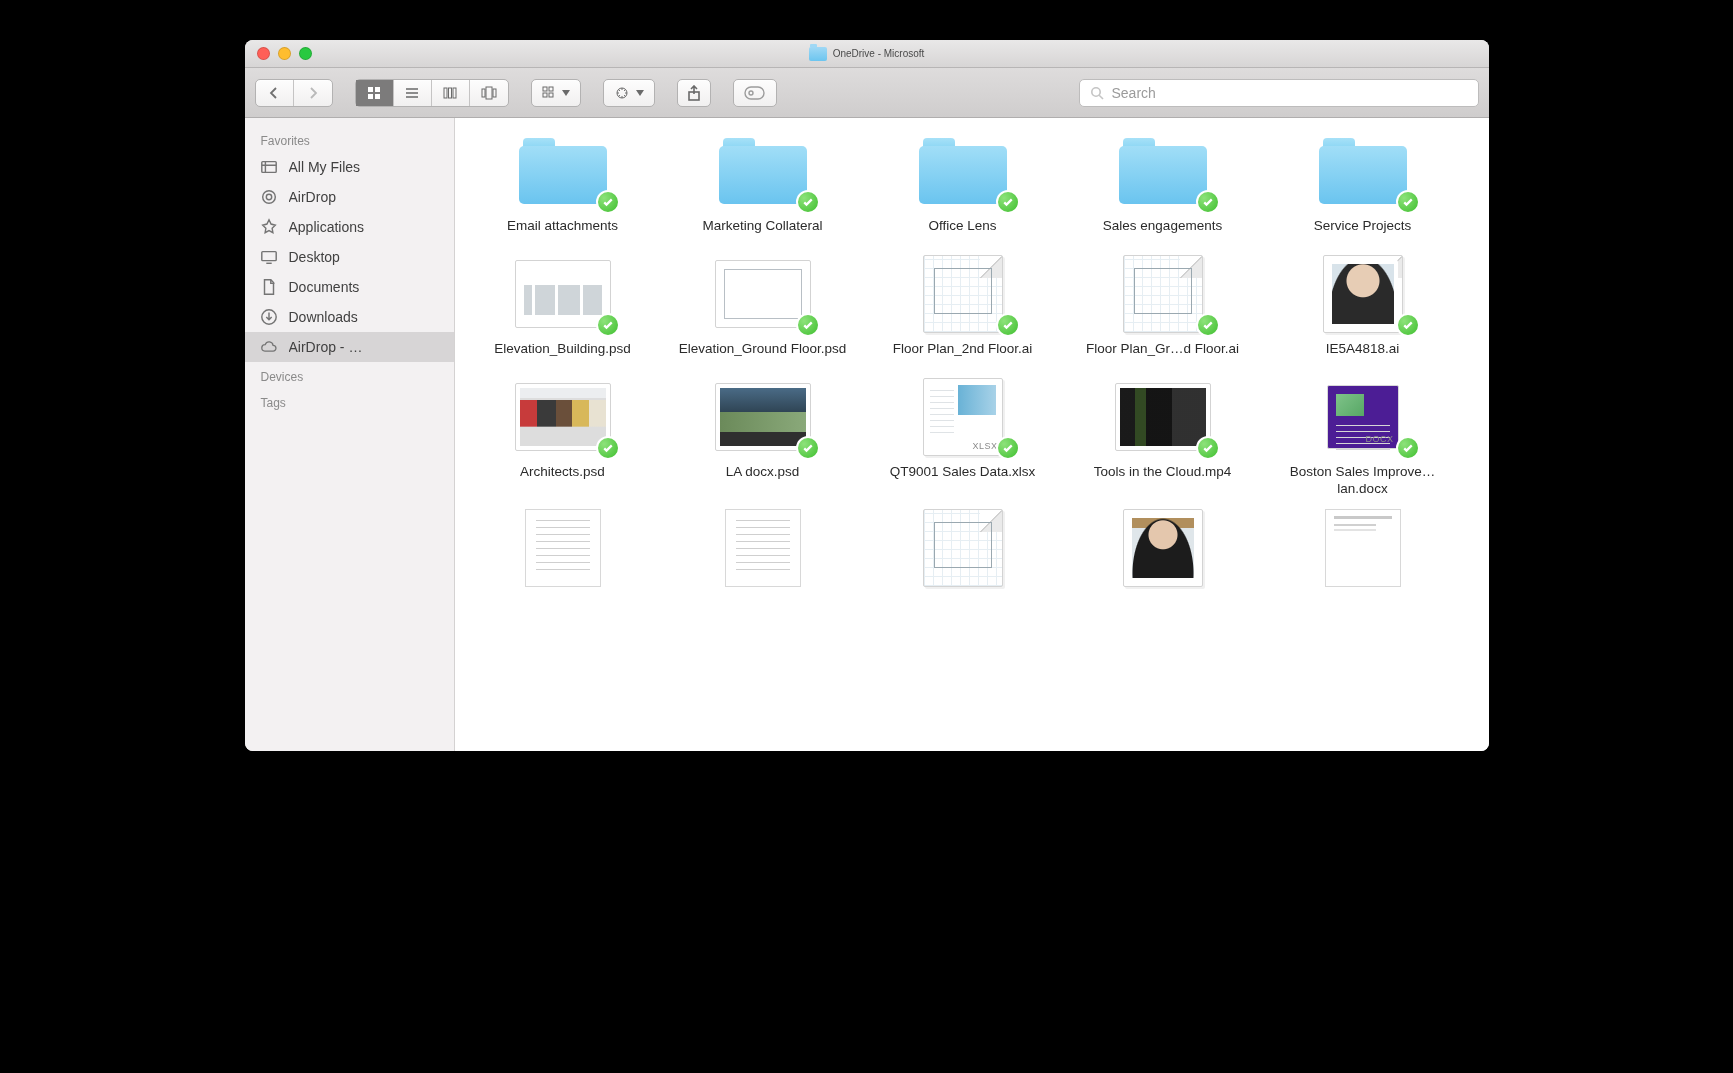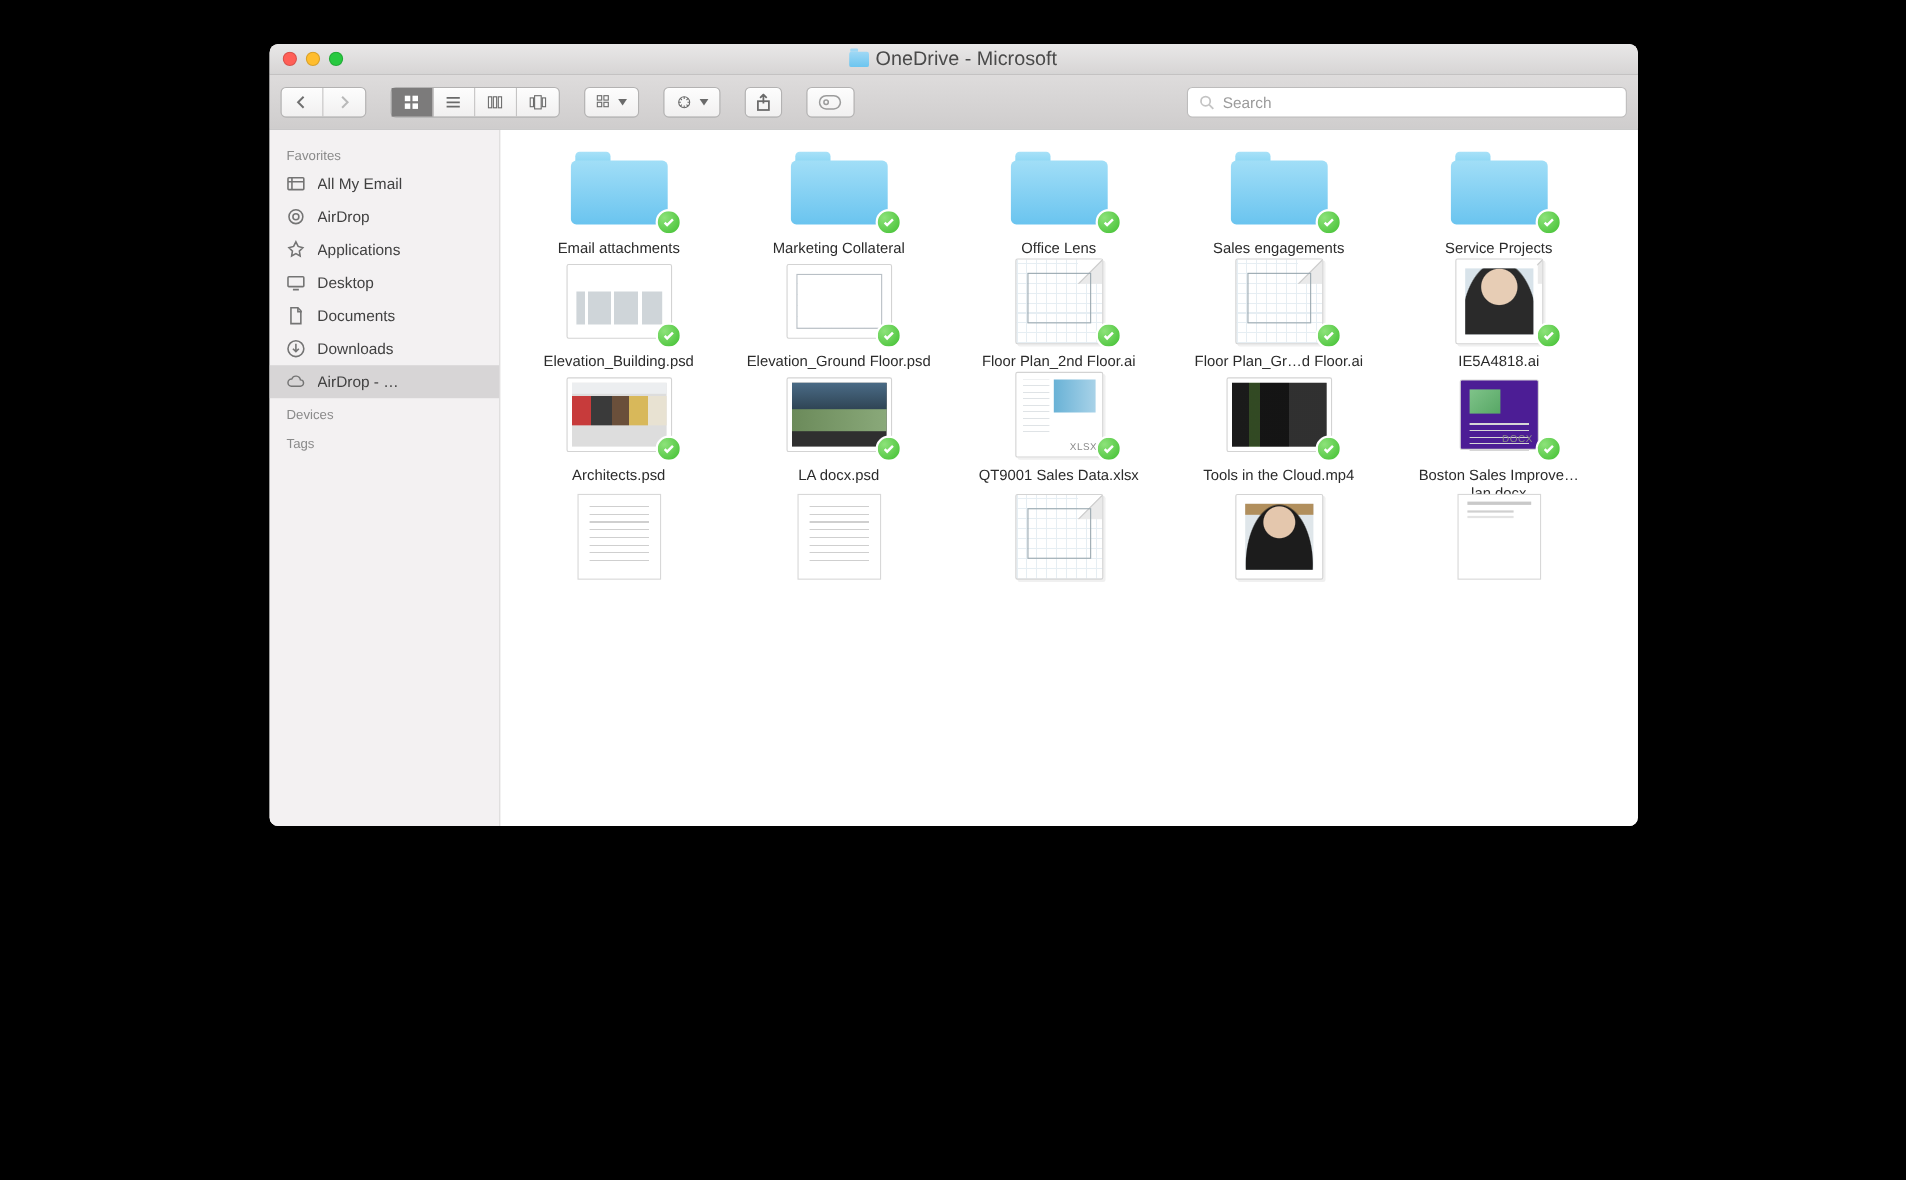--- a/index.html
+++ b/index.html
@@ -34,21 +34,21 @@
   }
   .traffic {
     display: flex; gap: 8px; padding-left: 12px;
   }
   .traffic span {
     width: 13px; height: 13px; border-radius: 50%; border: 0.5px solid rgba(0,0,0,0.15);
   }
   .t-close { background:#ff5f57;} .t-min{background:#ffbd2e;} .t-max{background:#28c940;}
   .title-center {
     position:absolute; left:0; right:0; text-align:center;
-    font-size: 18px; color:#4a4a4a; display:flex; align-items:center; justify-content:center; gap:6px;
+    font-size: 10px; color:#4a4a4a; display:flex; align-items:center; justify-content:center; gap:6px;
     pointer-events: none;
   }
   .title-center .folder-mini{
     width:18px;height:14px;border-radius:2px;
     background: linear-gradient(#9fd8f5,#6cc5ef);
     position:relative;
   }
   .title-center .folder-mini::before{
     content:""; position:absolute; top:-3px; left:1px; width:7px; height:3px;
     background:#9fd8f5;border-radius:1px 1px 0 0;
@@ -108,20 +108,21 @@
   .sb-item .ic { width:20px; height:18px; display:flex;align-items:center;justify-content:center; color:#6f6f6f;}
   .sb-item span.lbl { overflow:hidden; text-overflow:ellipsis; }
 
   .content {
     flex:1; overflow:auto; background:#fff; padding: 14px 8px;
   }
   .grid {
     display:grid;
     grid-template-columns: repeat(5, 200px);
     justify-content: start;
+    row-gap: 20px;
   }
   .item {
     display:flex; flex-direction:column; align-items:center; gap:8px;
     text-align:center; cursor:default;
   }
   .thumb-wrap {
     width:106px; height:78px; position:relative; display:flex; align-items:center; justify-content:center;
   }
   .badge {
     position:absolute; right:-4px; bottom:-4px;
@@ -391,21 +392,21 @@
     <div class="sidebar">
       <div class="sb-header">Favorites</div>
 
       <div class="sb-item">
         <span class="ic">
             <svg viewBox="0 0 20 18">
               <rect x="2" y="3" width="16" height="12" rx="1"></rect>
               <path d="M2 7h16M6 3v12"></path>
             </svg>
           </span>
-        <span class="lbl">All My Email</span>
+        <span class="lbl">All My Files</span>
       </div>
       <div class="sb-item">
         <span class="ic">
             <svg viewBox="0 0 20 20">
               <circle cx="10" cy="10" r="7"></circle>
               <circle cx="10" cy="10" r="3"></circle>
             </svg>
           </span>
         <span class="lbl">AirDrop</span>
       </div>

